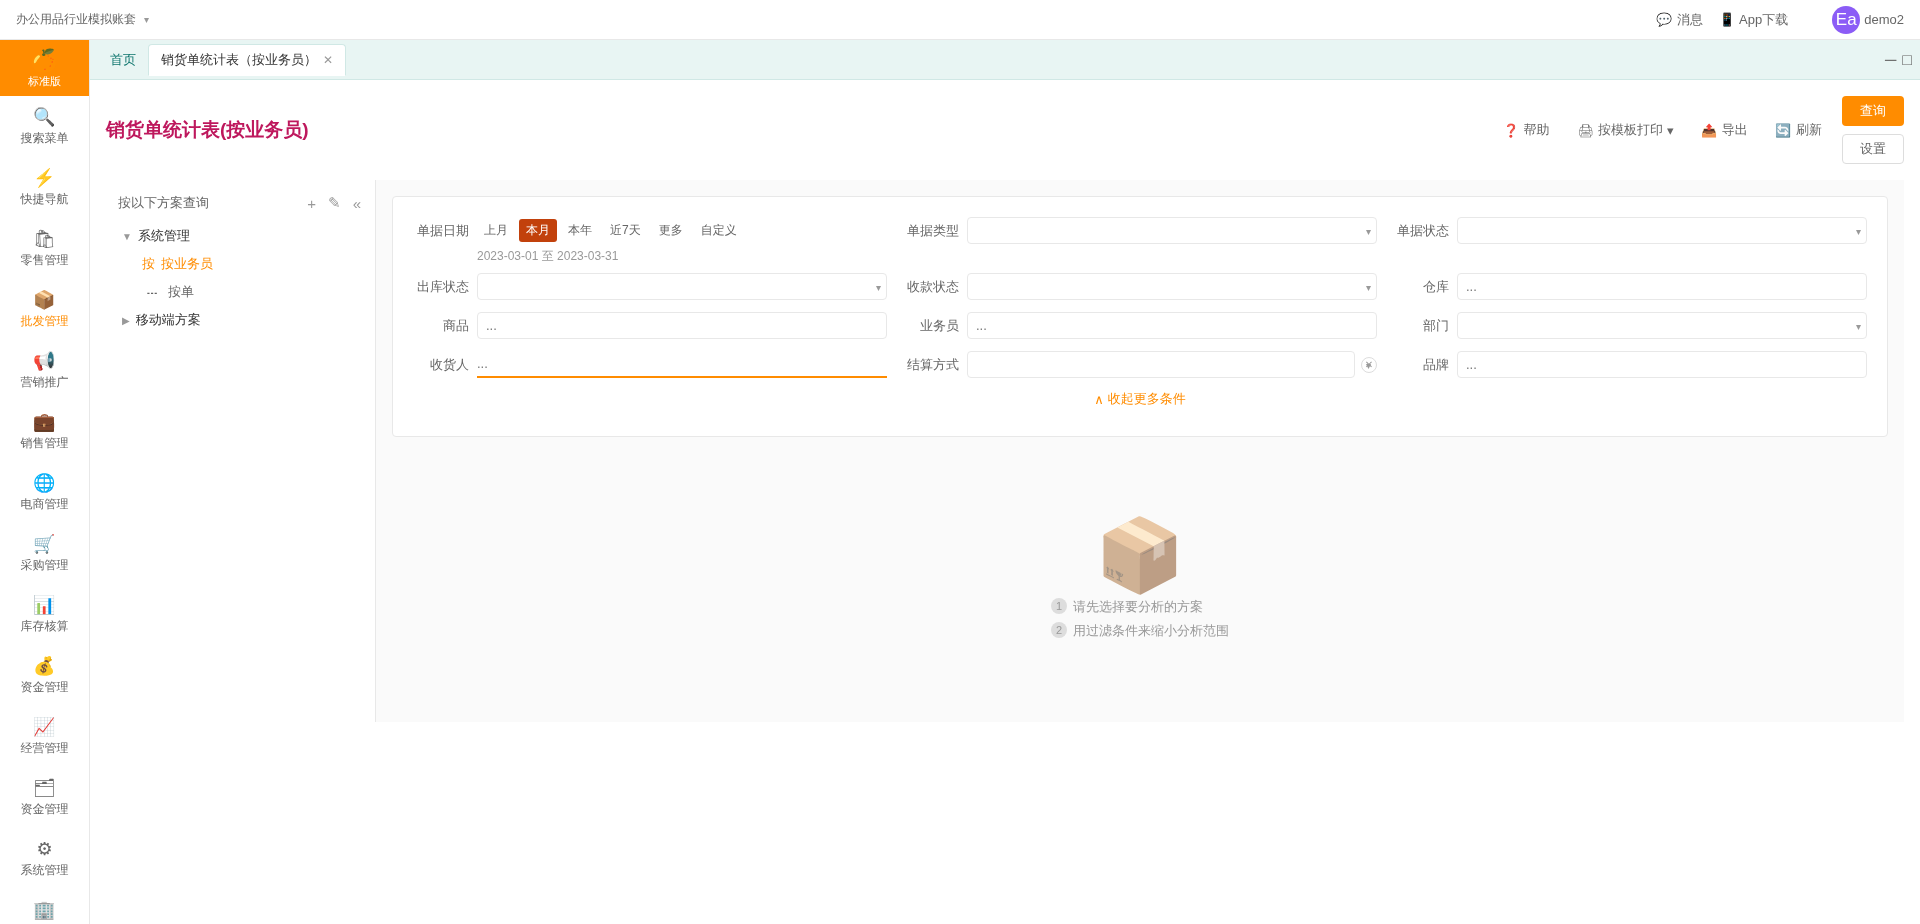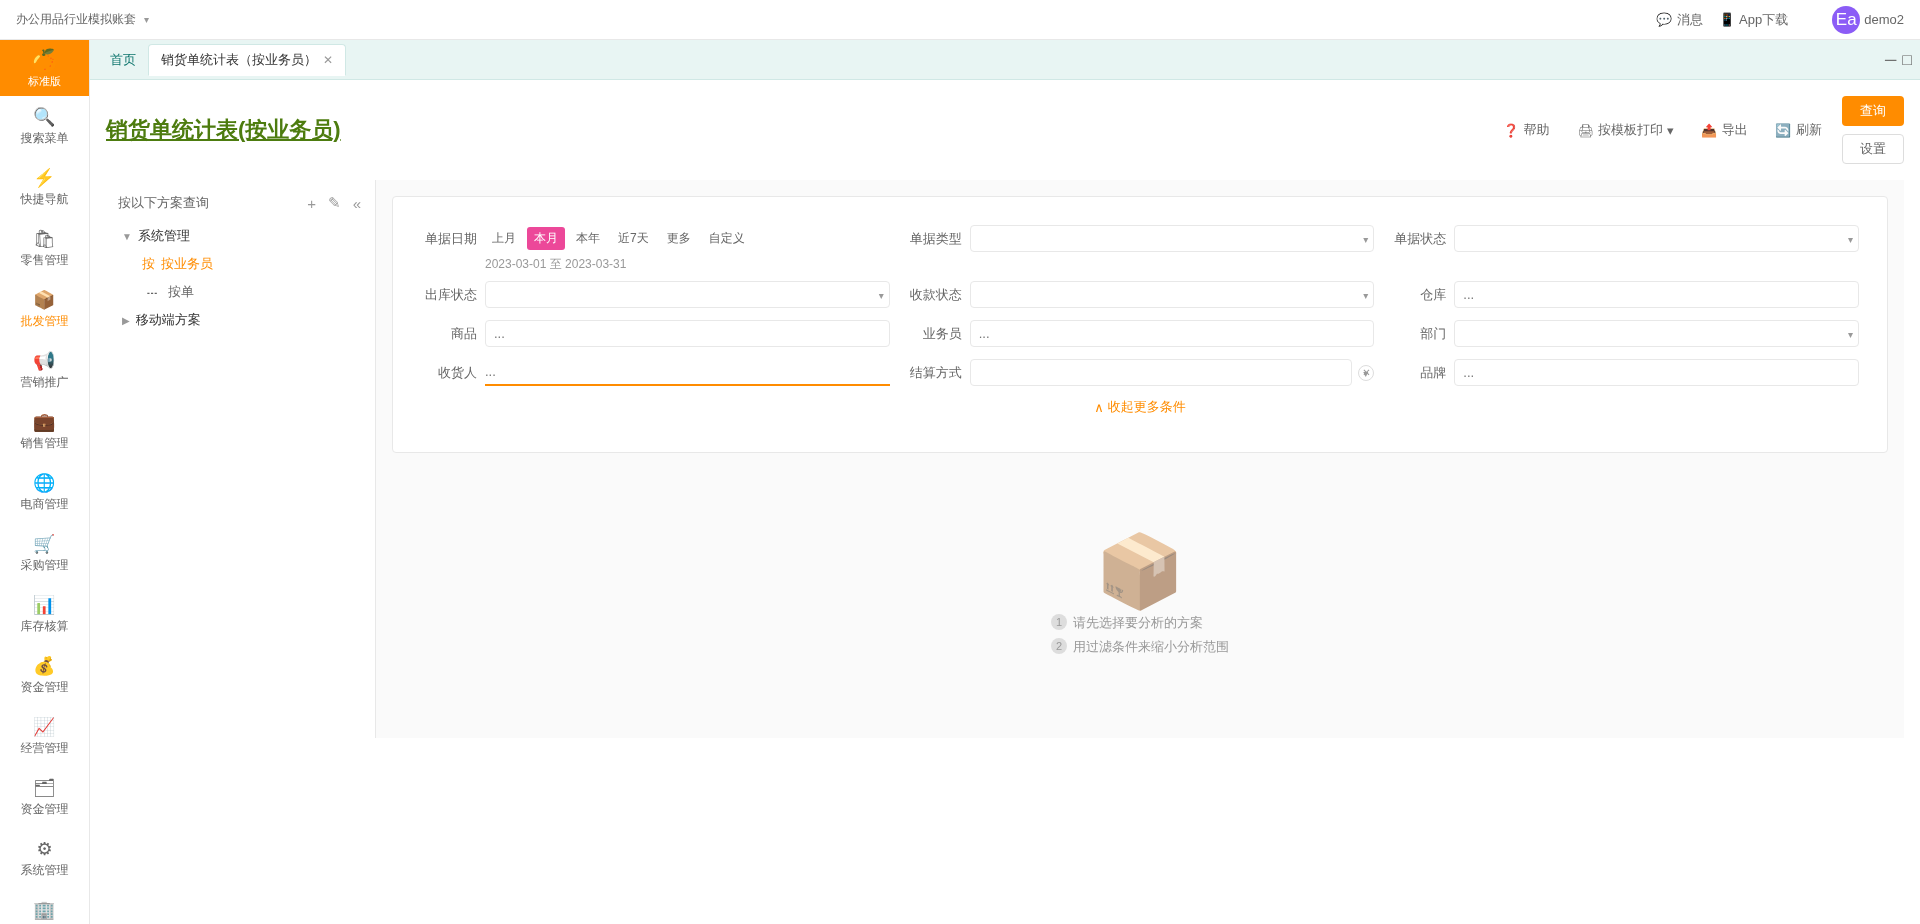--- a/index.html
+++ b/index.html
@@ -31,21 +31,21 @@
     .tab-close { font-size: 12px; color: #999; cursor: pointer; }
     .tab-bar-actions { margin-left: auto; display: flex; gap: 6px; }
     .tab-action-btn { background: none; border: none; cursor: pointer; font-size: 16px; color: #666; }
 
     
     .main-content { flex: 1; overflow-y: auto; background: #fff; }
     .page-container { padding: 16px; }
 
     
     .page-header { display: flex; align-items: center; justify-content: space-between; margin-bottom: 16px; }
-    .page-title { font-size: 22px; font-weight: bold; color: #4d7c0f; text-decoration: underline; }
+    .page-title { font-size: 19px; font-weight: bold; color: #be185d; }
     .page-actions { display: flex; align-items: center; gap: 12px; }
     .page-action-btn { display: flex; align-items: center; gap: 4px; color: #666; cursor: pointer; font-size: 13px; padding: 4px 8px; border-radius: 4px; }
 
     
     .scheme-header { display: flex; align-items: center; justify-content: space-between; margin-bottom: 8px; }
     .scheme-title { font-size: 13px; color: #666; }
     .scheme-tree { font-size: 13px; }
     .tree-item { display: flex; align-items: center; gap: 6px; padding: 5px 4px; cursor: pointer; border-radius: 4px; }
     .tree-item .tree-arrow { font-size: 10px; color: #999; }
     .tree-item .tree-label { flex: 1; }
@@ -67,32 +67,32 @@
     
     .btn-query { background: #ff8c00; color: #fff; border: none; padding: 6px 18px; border-radius: 4px; cursor: pointer; font-size: 13px; }
     .btn-setting { background: #fff; color: #666; border: 1px solid #ddd; padding: 5px 16px; border-radius: 4px; cursor: pointer; font-size: 13px; margin-top: 4px; }
 
     
     .workspace { display: flex; flex: 1; overflow: hidden; }
     .scheme-sidebar { width: 270px; background: #fff; border-right: 1px solid #e8e8e8; padding: 12px; flex-shrink: 0; overflow-y: auto; }
     .main-workspace { flex: 1; padding: 16px; overflow-y: auto; background: #fafafa; }
 
     
-    .filter-container { background: #fff; border: 1px solid #e8e8e8; border-radius: 4px; padding: 28px; margin-bottom: 16px; }
+    .filter-container { background: #fff; border: 1px solid #e8e8e8; border-radius: 4px; padding: 20px; margin-bottom: 16px; }
     .filter-grid { display: grid; grid-template-columns: 1fr 1fr 1fr; gap: 12px 16px; }
     .filter-item { display: flex; align-items: center; gap: 8px; }
     .fi-label { width: 56px; text-align: right; color: #666; font-size: 13px; flex-shrink: 0; }
     .fi-input { flex: 1; border: 1px solid #e8e8e8; border-radius: 4px; padding: 5px 8px; font-size: 13px; color: #333; background: #fff; }
     .fi-input.underline { border: none; border-bottom: 2px solid #ff8c00; border-radius: 0; padding-left: 0; }
     .fi-select-wrap { flex: 1; position: relative; }
     .fi-select { width: 100%; border: 1px solid #e8e8e8; border-radius: 4px; padding: 5px 24px 5px 8px; font-size: 13px; color: #333; background: #fff; appearance: none; cursor: pointer; }
     .fi-arrow { position: absolute; right: 6px; top: 50%; transform: translateY(-50%); color: #999; pointer-events: none; font-size: 10px; }
     .date-row { display: flex; align-items: center; gap: 4px; flex: 1; }
     .date-quick-btn { padding: 3px 7px; border-radius: 3px; cursor: pointer; font-size: 12px; color: #666; border: none; background: none; }
-    .date-quick-btn.active { background: #ec4899; color: #fff; }
+    .date-quick-btn.active { background: #c2410c; color: #fff; }
 
     .section-actions { display: flex; align-items: center; gap: 8px; }
     .icon-btn { background: none; border: none; cursor: pointer; color: #999; padding: 2px; font-size: 15px; }
 
     
     .clear-x { background: none; border: 1px solid #ddd; border-radius: 50%; width: 16px; height: 16px; font-size: 10px; cursor: pointer; color: #999; display: inline-flex; align-items: center; justify-content: center; margin-left: 2px; }
 
     
     .collapse-bar { text-align: center; padding: 8px 0; }
     .collapse-bar button { background: none; border: none; color: #ff8c00; cursor: pointer; font-size: 13px; display: inline-flex; align-items: center; gap: 4px; }

